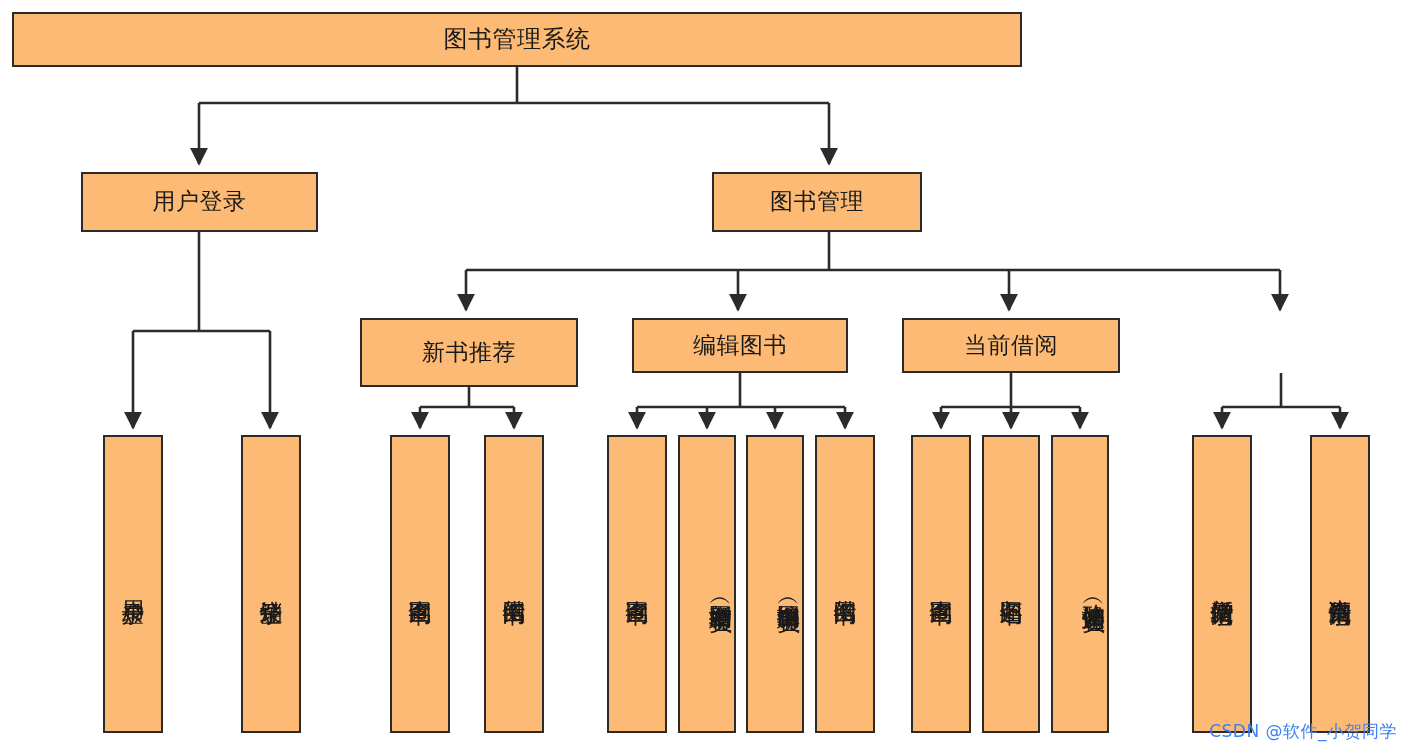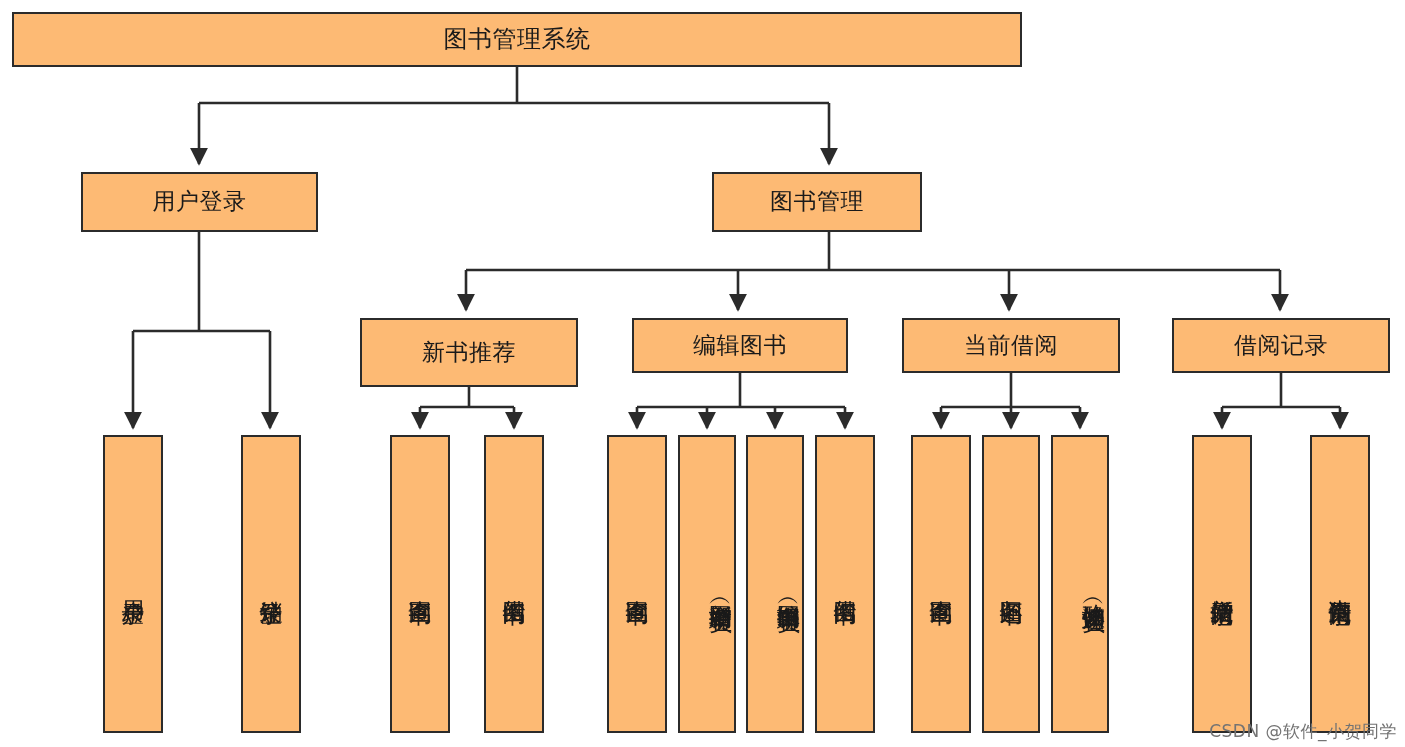--- a/index.html
+++ b/index.html
@@ -63,21 +63,21 @@
   .node-v.align-top { align-items: flex-start; }
   .node-v.align-mid { align-items: center; padding-top: 0; }
   .node-label {
     display: block;
   }
   #watermark {
     position: absolute;
     right: 8px;
     bottom: 4px;
     font-size: 17px;
-    color: #737373;
+    color: #3b82f6;
     letter-spacing: 0.5px;
     white-space: nowrap;
     z-index: 5;
     font-family: "DejaVu Sans", "Liberation Sans", sans-serif;
   }
 </style>
 </head>
 <body>
 
 <div id="diagram-root">
@@ -149,23 +149,20 @@
   </div>
 
   <div class="node node-h" style="left:632px; top:318px; width:216px; height:55px;">
     <span class="node-label">编辑图书</span>
   </div>
 
   <div class="node node-h" style="left:902px; top:318px; width:218px; height:55px;text-align:center;">
     <span class="node-label">当前借阅</span>
   </div>
 
-  <div class="node node-h" style="left:1172px; top:318px; width:218px; height:55px;">
-    <span class="node-label">借阅记录</span>
-  </div>
 
   <div class="node node-v align-mid" style="left:103px; top:435px; width:60px; height:298px;">
     <span class="node-label">用户登录</span>
   </div>
   <div class="node node-v align-mid" style="left:241px; top:435px; width:60px; height:298px;">
     <span class="node-label">注销登录</span>
   </div>
 
   <div class="node node-v align-mid" style="left:390px; top:435px; width:60px; height:298px;">
     <span class="node-label">查询图书</span>

